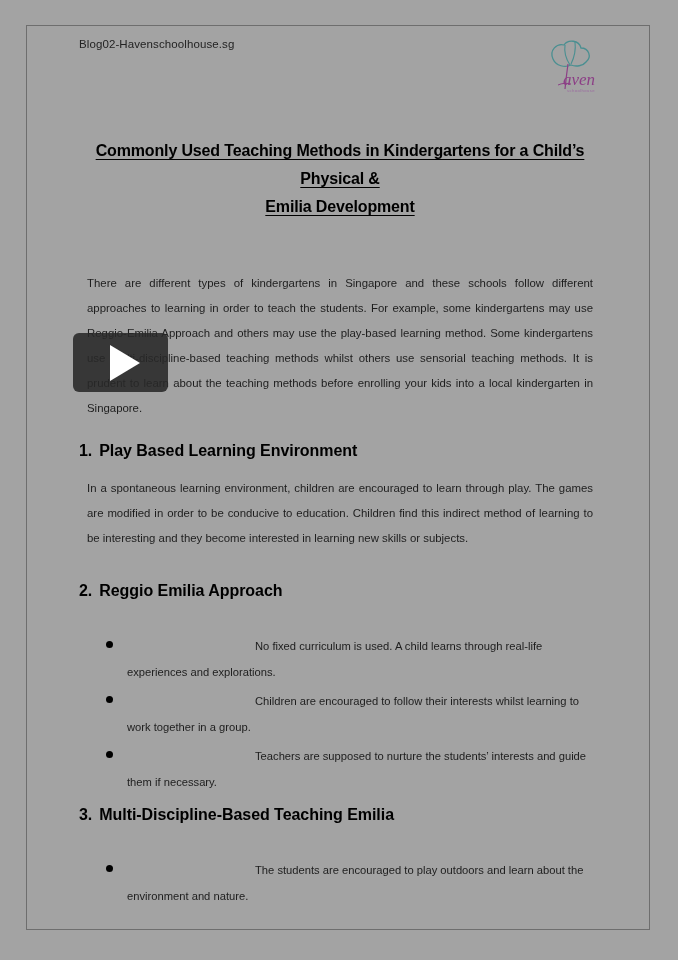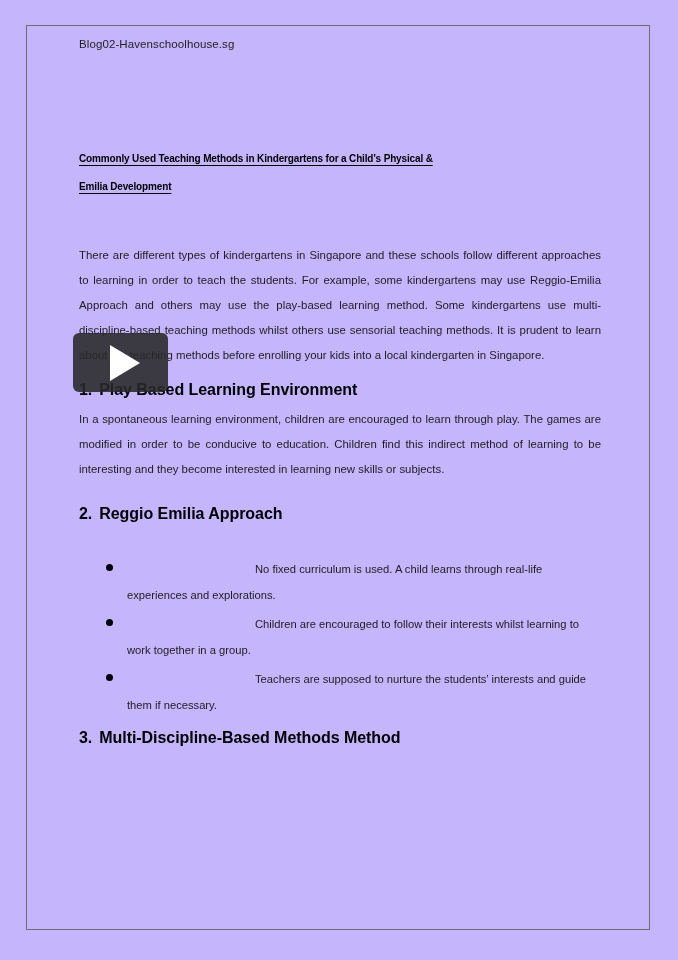--- a/index.html
+++ b/index.html
@@ -15,21 +15,21 @@
     position: relative;
     overflow: hidden;
   }
 
   
   #page-sheet {
     position: absolute;
     left: 0; top: 0;
     width: 678px;
     height: 960px;
-    background: #c4b5fd;
+    background: #a3a3a3;
   }
   #page-border {
     position: absolute;
     left: 26px;
     top: 25px;
     width: 624px;
     height: 905px;
     border: 1.5px solid #6e6e6e;
     box-sizing: border-box;
   }
@@ -60,39 +60,40 @@
     position: absolute;
     right: -2px;
     top: 0px;
     width: 72px;
     height: 72px;
   }
   .brand-logo svg { display: block; }
 
   
   .doc-title {
-    margin-top: 40px;
-    font-size: 10px;
+    margin-top: 32px;
+    text-align: center;
+    font-size: 16px;
     font-weight: bold;
     line-height: 28px;
     letter-spacing: -0.15px;
     color: #000;
   }
   .doc-title .tline {
     text-decoration: underline;
     text-underline-offset: 3px;
   }
 
   
   .body-para {
     font-size: 11.4px;
     line-height: 25px;
     text-align: justify;
     color: #1d1d1d;
-    margin: 0;
+    margin: 8px;
   }
   .body-para.tight { text-align: left; }
 
   .gap-lg { height: 42px; }
   .gap-md { height: 22px; }
   .gap-sm { height: 12px; }
   .gap-xs { height: 7px; }
 
   .section-head {
     font-size: 16px;
@@ -151,20 +152,34 @@
 
 <div id="page-sheet">
 
   <div id="page-border"></div>
 
   <div id="content">
 
     <div class="header-row">
       <div class="site-label">Blog02-Havenschoolhouse.sg</div>
 
+      <div class="brand-logo">
+        <svg viewBox="0 0 72 72" width="72" height="72" aria-hidden="true">
+
+          <path d="M22 26 C18 17, 26 10, 33 12 C37 6, 48 7, 50 15 C58 15, 61 24, 55 29 C52 33, 45 34, 40 32 C34 35, 25 33, 22 26 Z" fill="none" stroke="#4a8f91" stroke-width="1.3"></path>
+          <path d="M34 12 C33 19, 35 26, 39 32" fill="none" stroke="#4a8f91" stroke-width="1.1"></path>
+          <path d="M44 9 C45 17, 43 25, 40 31" fill="none" stroke="#4a8f91" stroke-width="1.1"></path>
+
+          <path d="M37 31 C36 38, 35 46, 34 56" fill="none" stroke="#8c3f86" stroke-width="1.2"></path>
+
+          <text x="32" y="52" font-family="'Liberation Serif', serif" font-size="17" font-style="italic" fill="#8c3f86">aven</text>
+          <path d="M27 52 C31 50, 36 50, 40 51" fill="none" stroke="#8c3f86" stroke-width="1"></path>
+          <text x="36" y="59" font-family="'Liberation Sans', sans-serif" font-size="4.2" fill="#9b6aa0" letter-spacing="0.4">schoolhouse</text>
+        </svg>
+      </div>
     </div>
 
     <div class="doc-title">
       <div><span class="tline">Commonly Used Teaching Methods in Kindergartens for a Child’s Physical &amp;</span></div>
       <div><span class="tline">Emilia Development</span></div>
     </div>
 
     <div class="gap-lg"></div>
 
     <p class="body-para">There are different types of kindergartens in Singapore and these schools follow different approaches to learning in order to teach the students. For example, some kindergartens may use Reggio-Emilia Approach and others may use the play-based learning method. Some kindergartens use multi-discipline-based teaching methods whilst others use sensorial teaching methods. It is prudent to learn about the teaching methods before enrolling your kids into a local kindergarten in Singapore.</p>
@@ -197,26 +212,32 @@
       </li>
       <li class="bullet-item">
         <span class="bullet-dot"></span>
         <span class="lead-tab"></span><span>Teachers are supposed to nurture the students’ interests and guide them if necessary.</span>
       </li>
     </ul>
 
     <div class="gap-xs"></div>
 
     <p class="section-head">
-      <span class="num">3.</span><span>Multi-Discipline-Based Methods Method</span>
+      <span class="num">3.</span><span>Multi-Discipline-Based Teaching Emilia</span>
     </p>
     <div class="gap-xs"></div>
 
     <div class="gap-md"></div>
 
+    <ul class="bullets">
+      <li class="bullet-item">
+        <span class="bullet-dot"></span>
+        <span class="lead-tab"></span><span>The students are encouraged to play outdoors and learn about the environment and nature.</span>
+      </li>
+    </ul>
 
   </div>
 
   <div id="video-overlay">
     <span class="play-tri"></span>
   </div>
 
 </div>
 
 </body></html>

